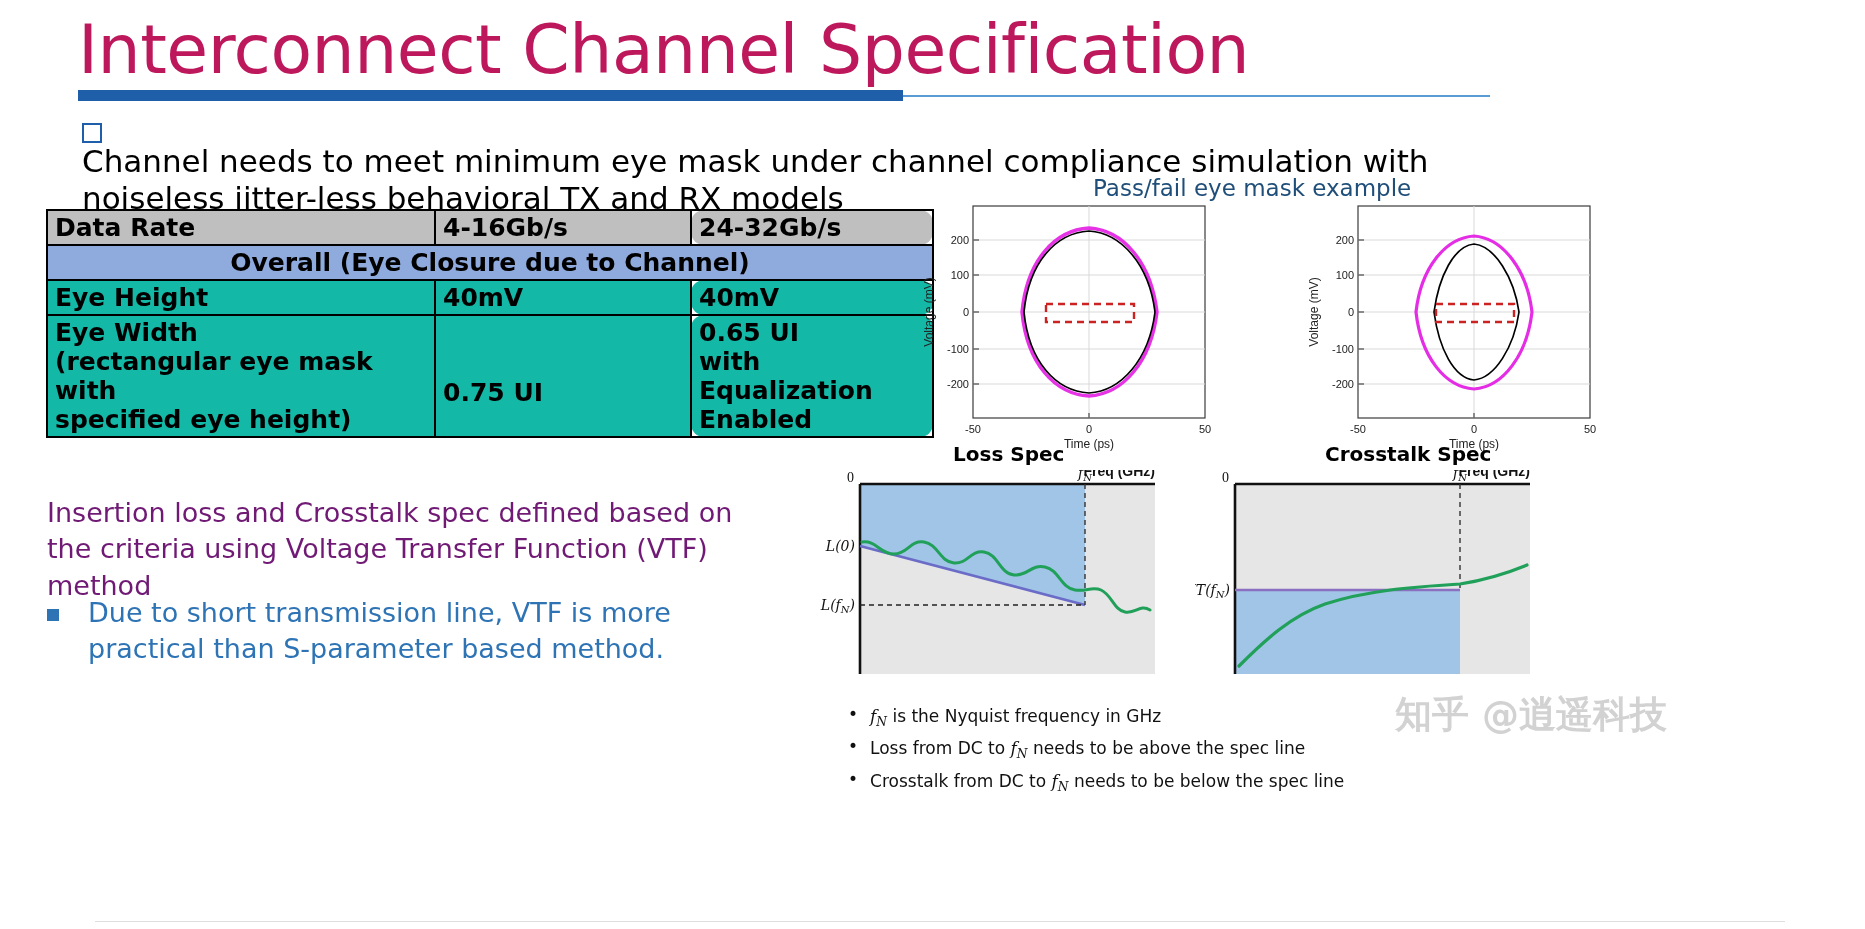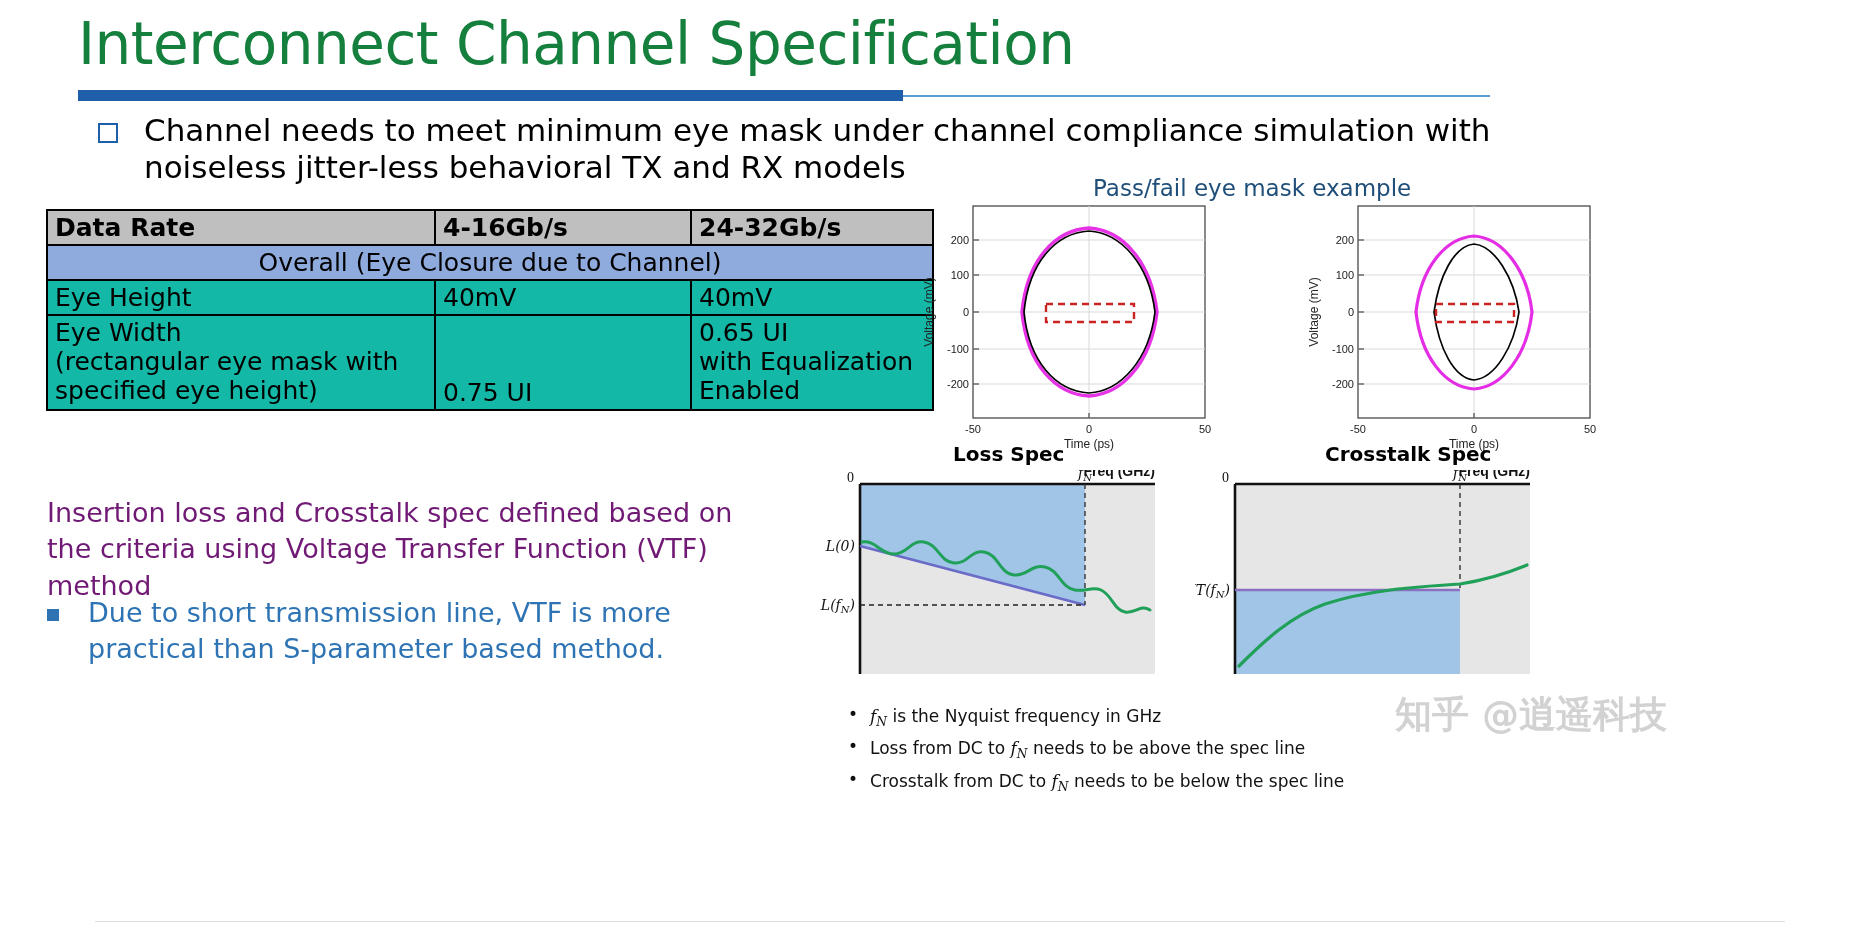--- a/index.html
+++ b/index.html
@@ -8,41 +8,41 @@
     background:#ffffff;
     font-family:"Liberation Sans", sans-serif;
     color:#000;
     position:relative;
     overflow:hidden;
   }
 
   
   #title{
     position:absolute;left:78px;top:10px;
-    font-size:58px;
+    font-size:68px;
     font-family:"DejaVu Sans", sans-serif;
     font-weight:400;
     letter-spacing:-0.5px;
-    color:#15803d;
+    color:#be185d;
     white-space:nowrap;
   }
   #title-rule-thick{
     position:absolute;left:78px;top:90px;
     width:825px;height:11px;background:#1f5fa9;
   }
   #title-rule-thin{
     position:absolute;left:903px;top:95px;
     width:587px;height:2px;background:#5b9bd5;
   }
 
   
   #lead-bullet{
-    position:absolute;left:98px;top:112px;
+    position:absolute;left:82px;top:112px;
     width:1400px;
-    display:flex;align-items:flex-start;
+    display:flex;align-items:flex-start;flex-direction:column;
   }
   #lead-bullet .sq{
     width:16px;height:16px;border:2px solid #1f5fa9;
     margin-top:11px;margin-right:26px;flex:0 0 auto;
   }
   #lead-bullet .txt{
     font-size:31px;line-height:1.18;color:#000;
     font-family:"DejaVu Sans", sans-serif;
     max-width:1350px;
   }
@@ -55,26 +55,26 @@
     table-layout:fixed;
     font-size:25px;
     font-family:"DejaVu Sans", sans-serif;
     padding-left:16px;
   }
   #spec-table td,#spec-table th{
     border:2px solid #000;
     padding:2px 7px;
     vertical-align:top;
     text-align:left;
-    font-weight:400;
+    font-weight:700;
   }
   #spec-table .hdr{background:#bfbfbf;font-weight:bold;}
   #spec-table .sub{background:#8faadc;text-align:center;}
   #spec-table .cell{background:#14b8a6;}
-  .c1{width:372px;} .c2{width:240px;} .c3{width:226px;}
+  .c1{width:372px;} .c2{width:240px;} .c3{width:226px;border-radius:13px;}
   .rowtall td{height:30px;}
 
   
   #blue-note{
     position:absolute;left:47px;top:495px;width:700px;
     font-size:27px;line-height:1.35;
     color:#701a75;
     font-family:"DejaVu Sans", sans-serif;
   }
   

